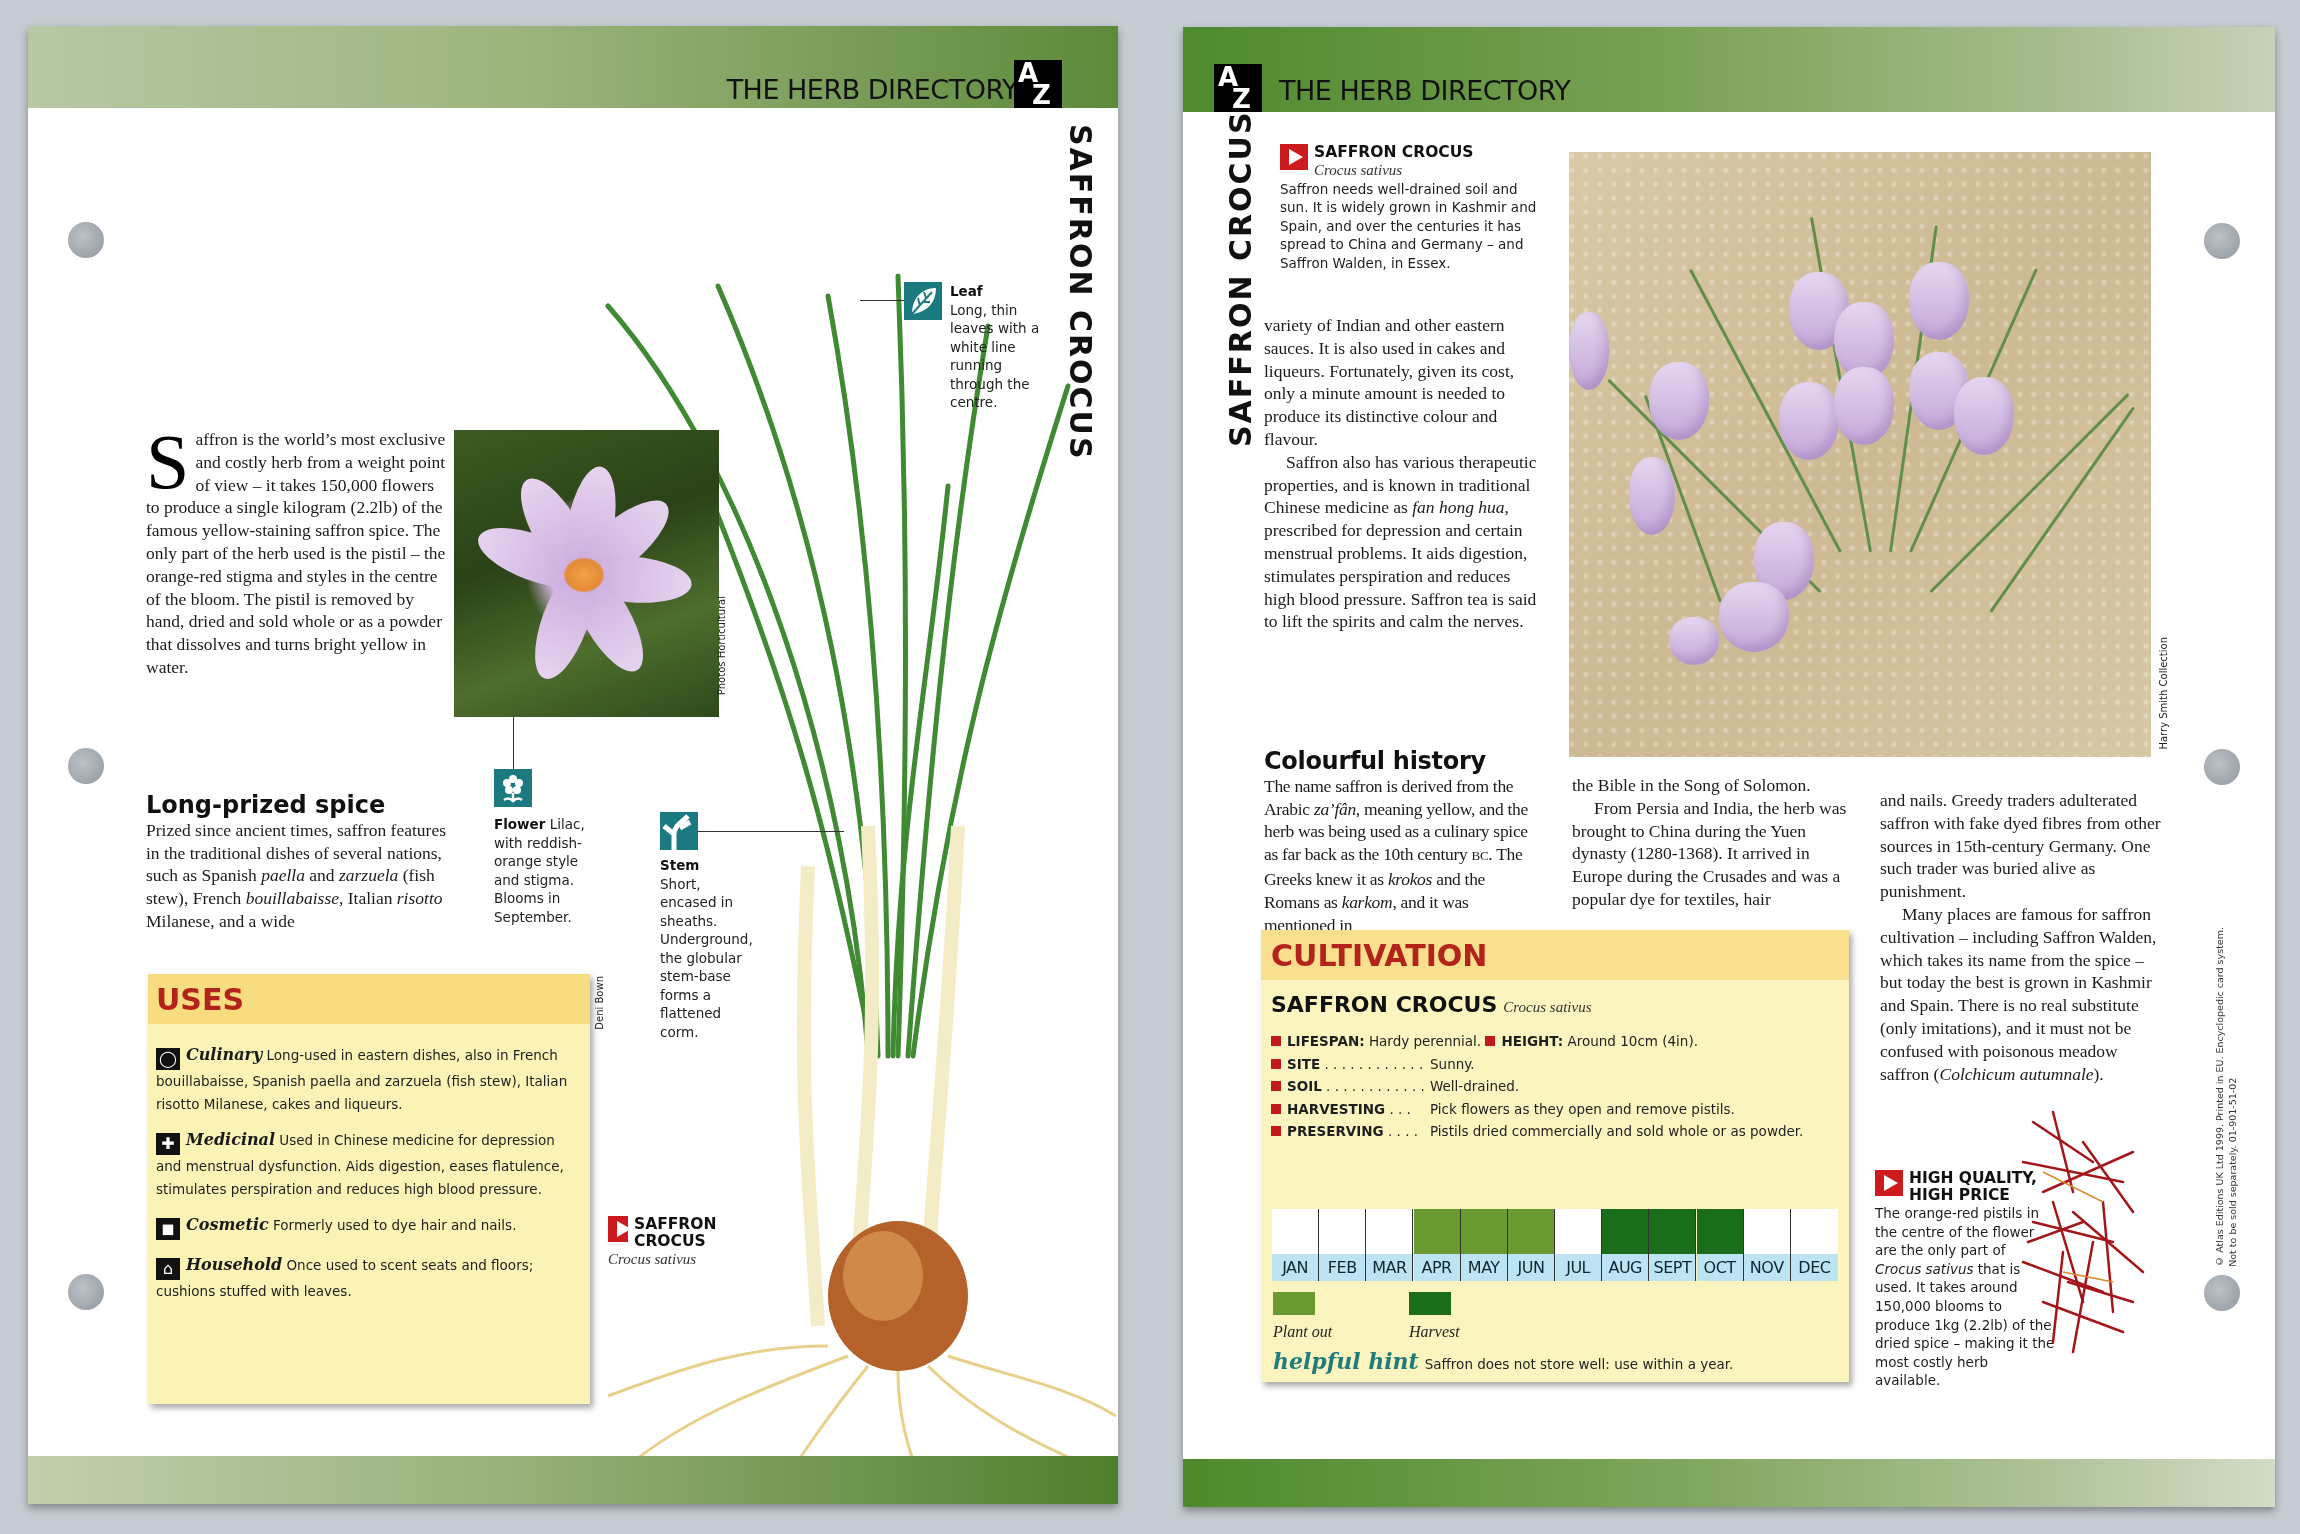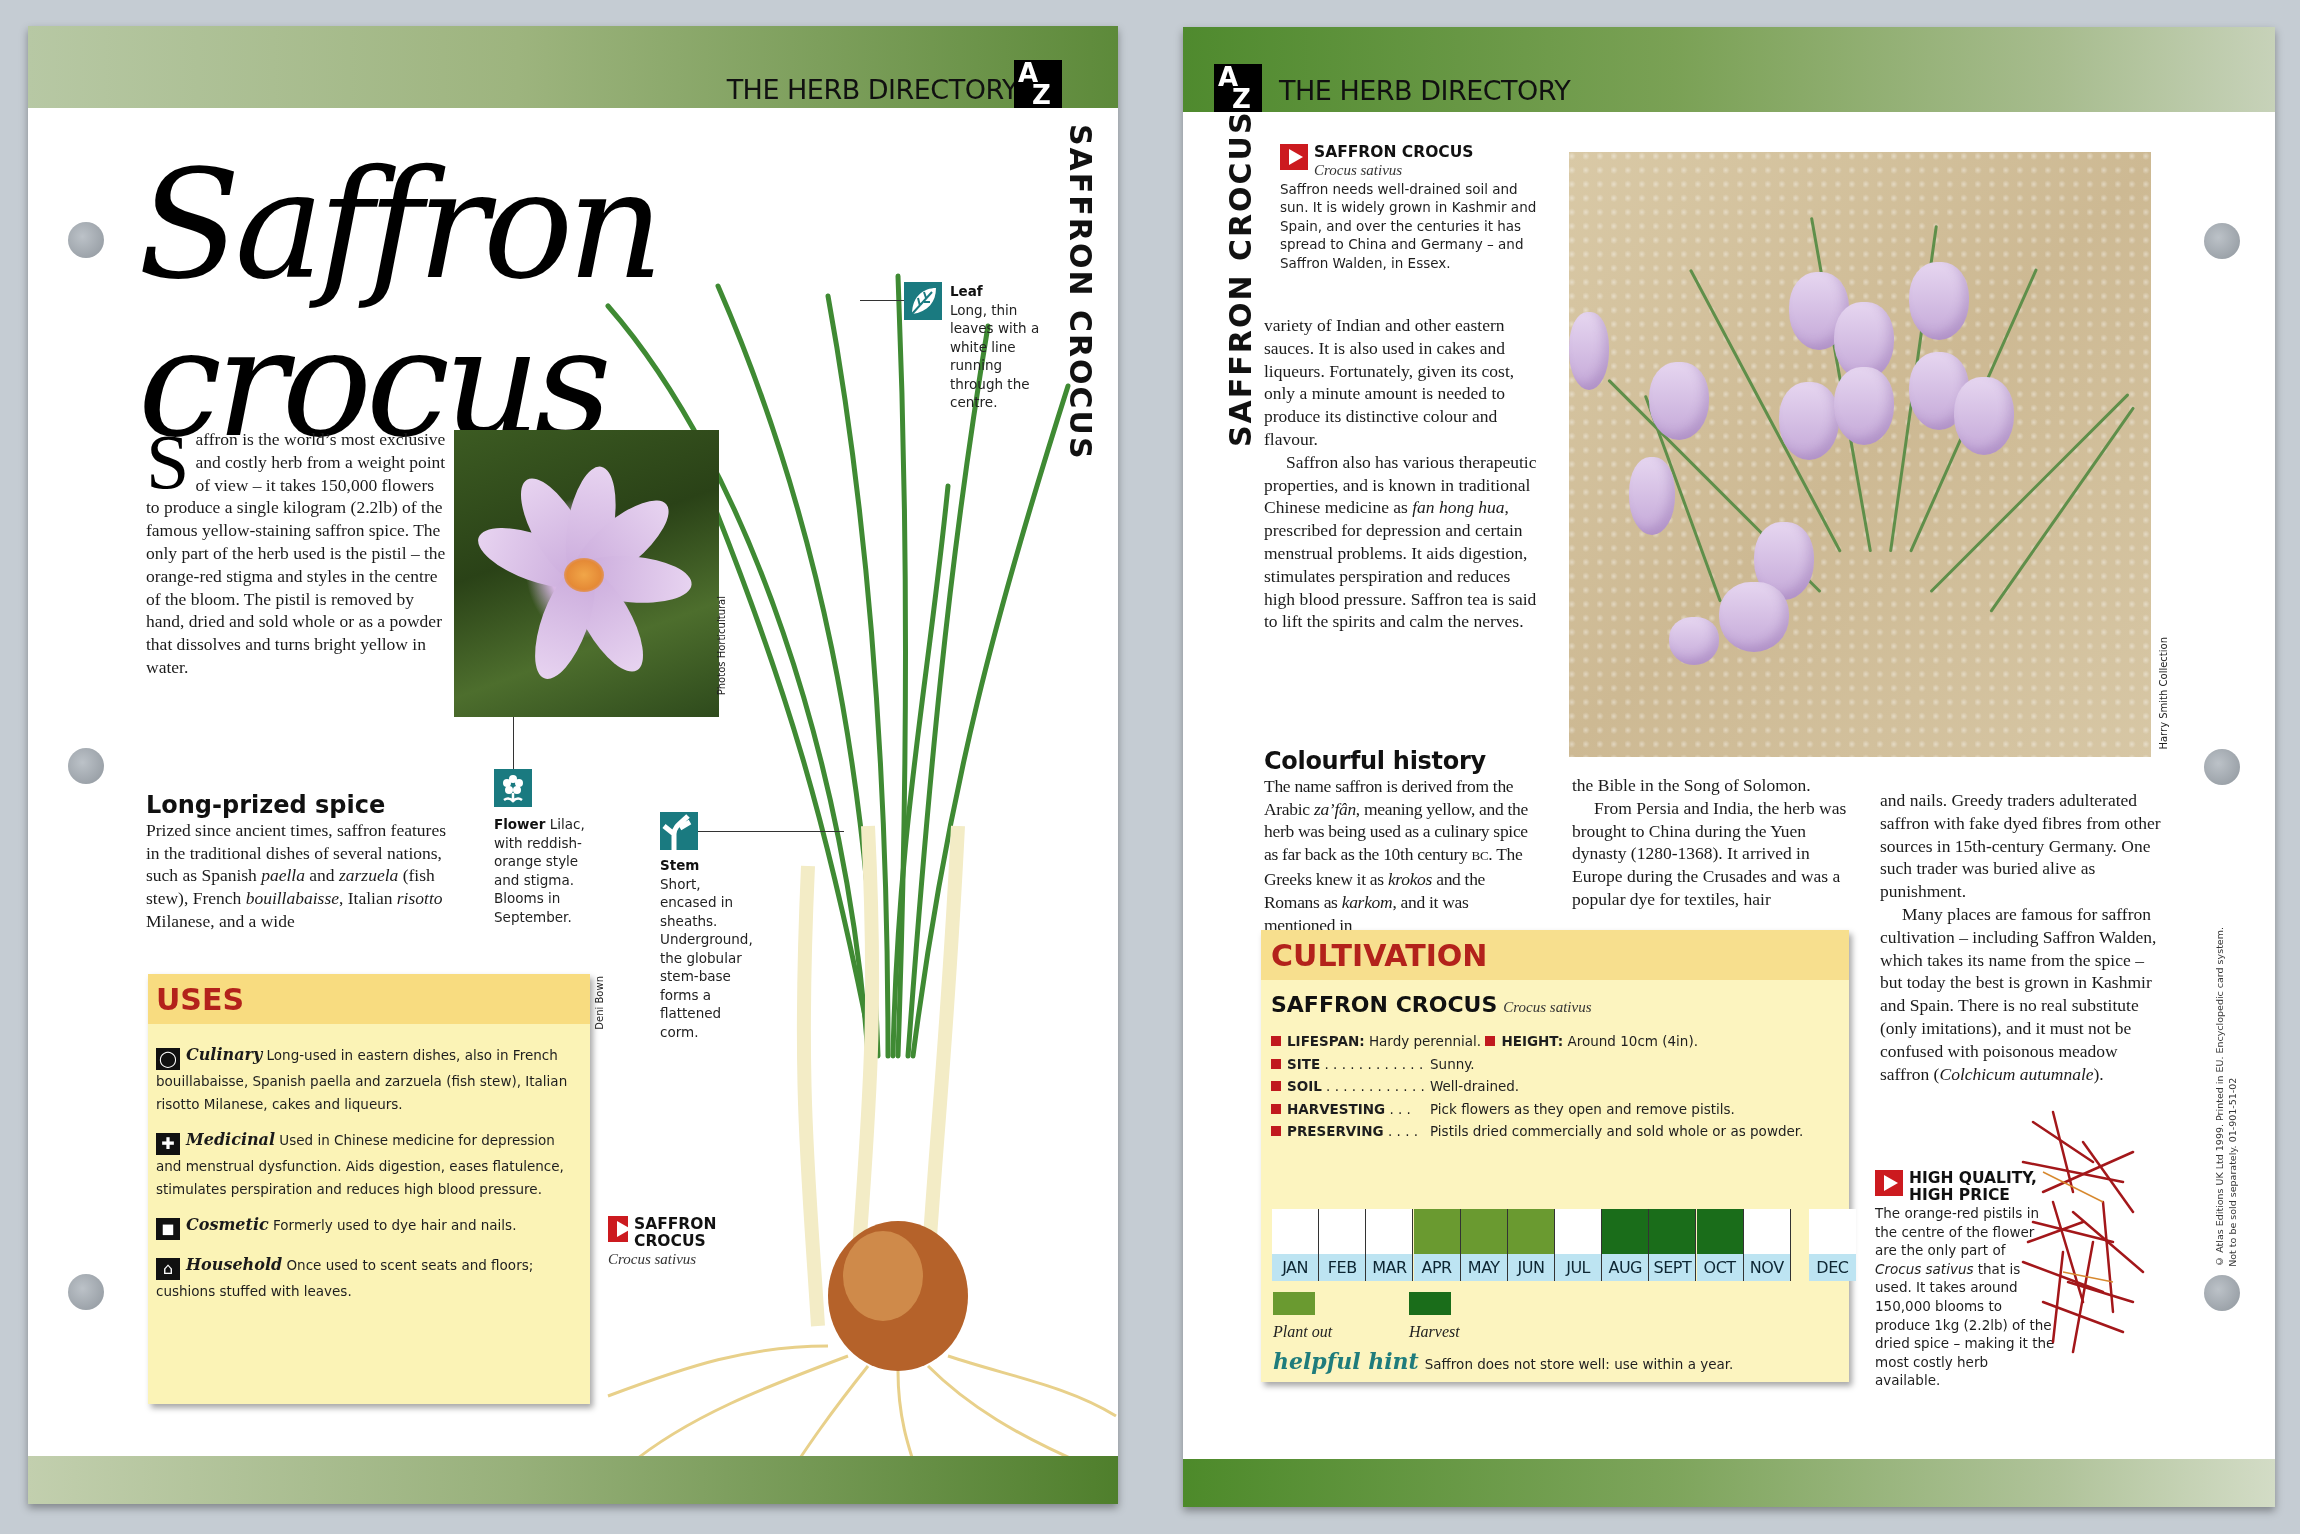--- a/index.html
+++ b/index.html
@@ -114,24 +114,20 @@
   <div class="az-logo">
     <span>A</span>
     <span class="z">Z</span>
   </div>
   <div class="vtitle">SAFFRON CROCUS</div>
 
   <div class="punch" style="left:40px; top:196px;"></div>
   <div class="punch" style="left:40px; top:722px;"></div>
   <div class="punch" style="left:40px; top:1248px;"></div>
 
-  <div class="main-title">
-    <div>Saffron</div>
-    <div>crocus</div>
-  </div>
 
   <svg class="plant-illus" viewBox="0 0 550 1210">
     <g stroke="#3f8a33" stroke-width="5" fill="none" stroke-linecap="round">
       <path d="M300 790 C 280 500, 180 200, 40 40"></path>
       <path d="M310 790 C 300 500, 250 250, 150 20"></path>
       <path d="M320 790 C 320 500, 300 250, 260 30"></path>
       <path d="M330 790 C 340 500, 340 260, 330 10"></path>
       <path d="M340 790 C 360 520, 380 300, 420 60"></path>
       <path d="M345 790 C 380 520, 430 340, 500 120"></path>
       <path d="M305 790 C 260 560, 220 420, 130 200"></path>
@@ -390,21 +386,21 @@
           <div class="lbl">SEPT</div>
         </div>
         <div class="month" style="left: 424.5px; width: 47.1667px;">
           <div class="fill" style="background: rgb(26, 109, 26);"></div>
           <div class="lbl">OCT</div>
         </div>
         <div class="month" style="left: 471.667px; width: 47.1667px;">
           <div class="fill" style="background: rgb(255, 255, 255);"></div>
           <div class="lbl">NOV</div>
         </div>
-        <div class="month" style="left: 518.833px; width: 47.1667px; margin-left: 18px;">
+        <div class="month" style="left: 518.833px; width: 47.1667px;">
           <div class="fill" style="background: rgb(255, 255, 255);"></div>
           <div class="lbl">DEC</div>
         </div>
       </div>
 
     <div class="legend" style="left:12px;">
       <div class="sw" style="background:#6a9a30;"></div>
       <span>Plant out</span>
     </div>
     <div class="legend" style="left:148px;">

